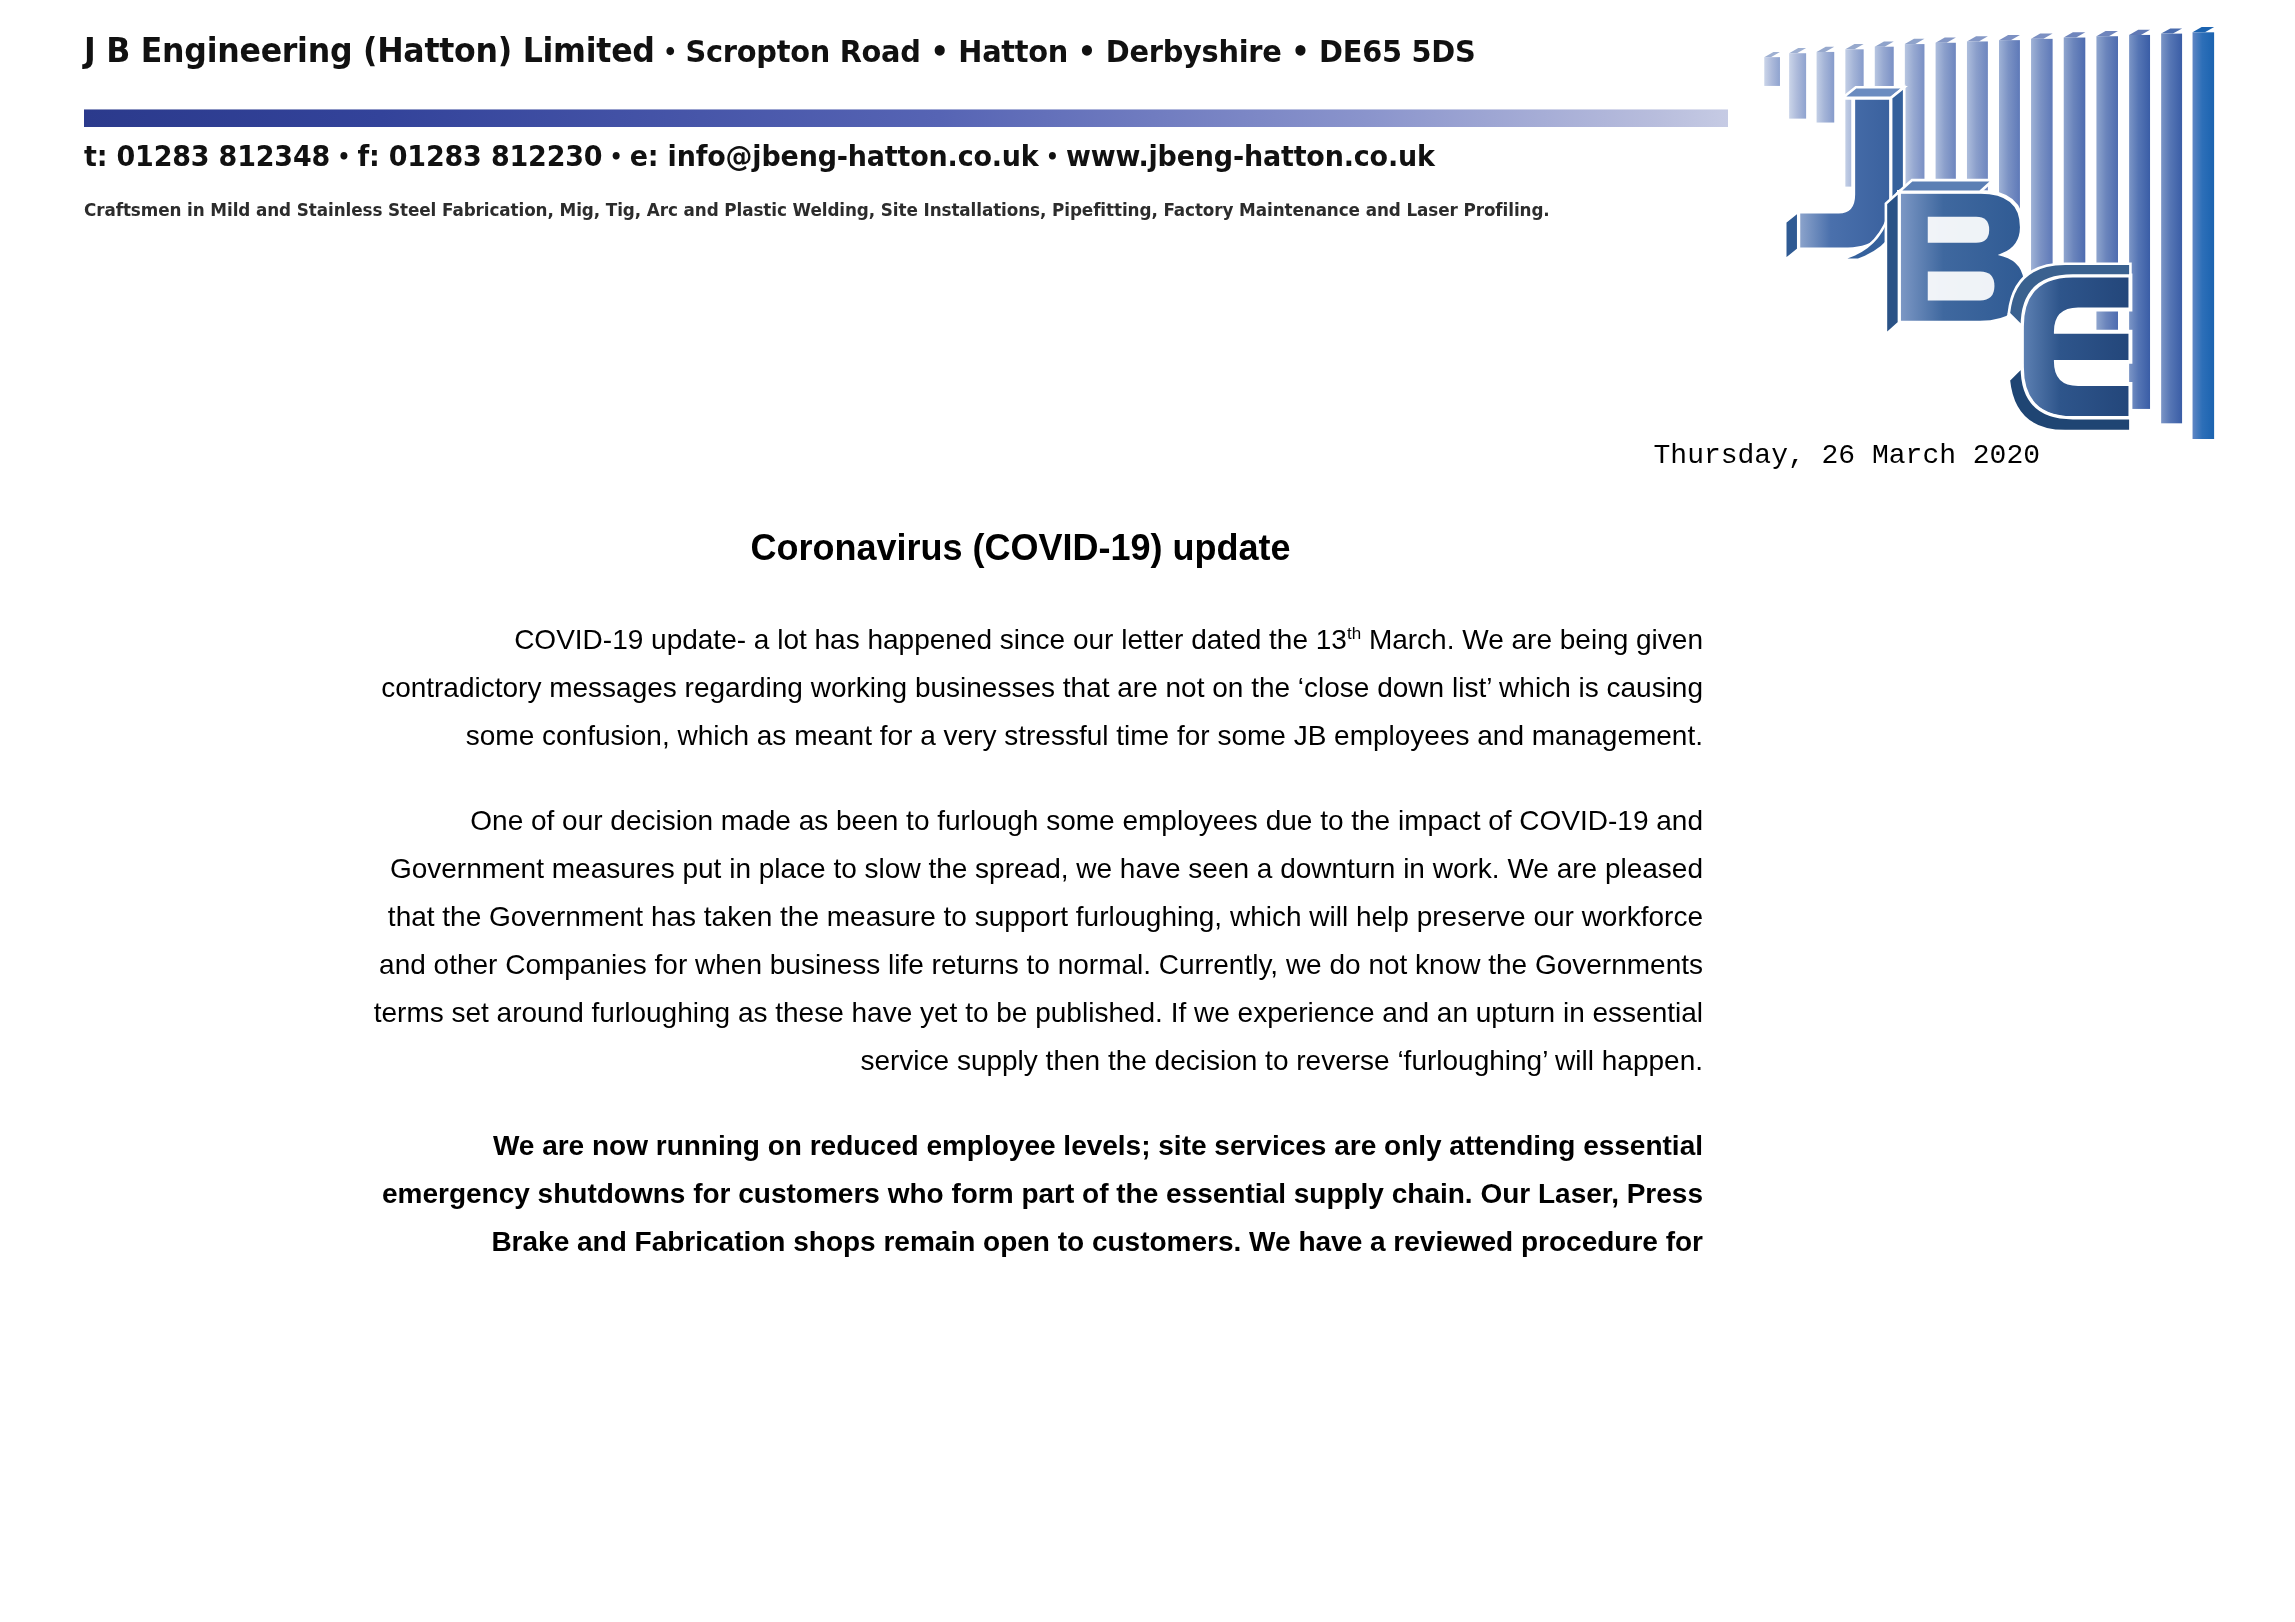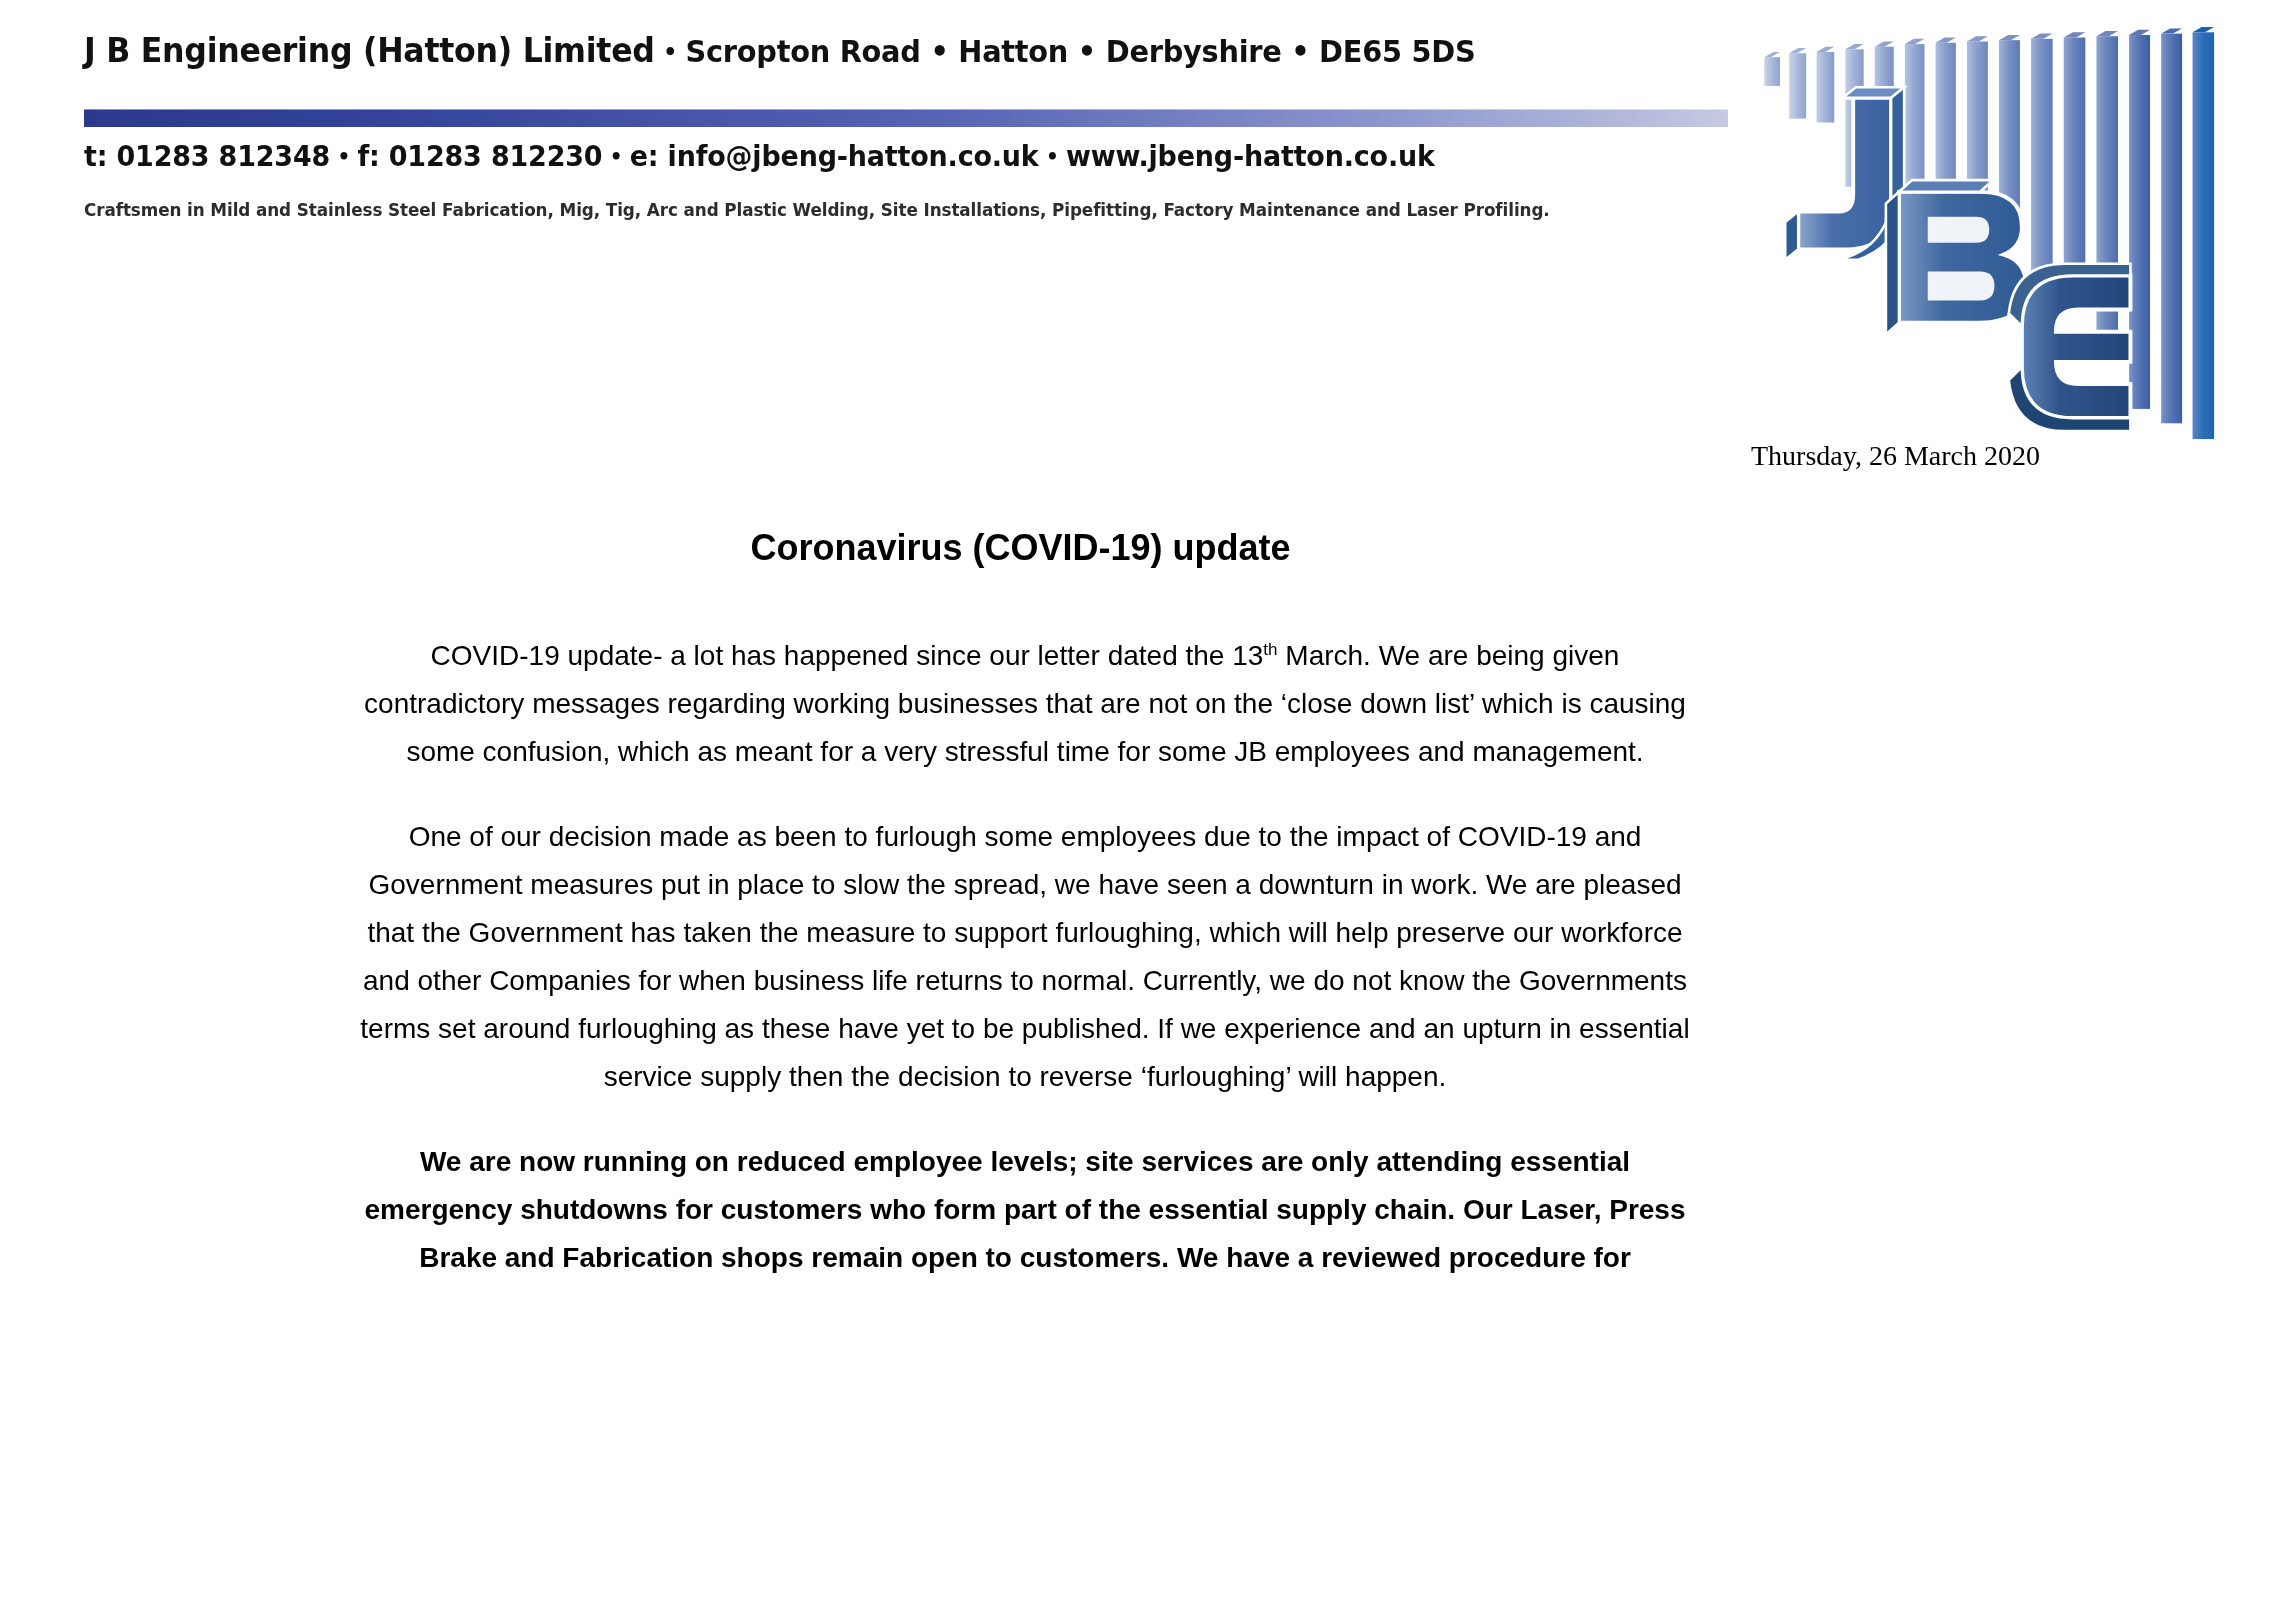--- a/index.html
+++ b/index.html
@@ -128,21 +128,21 @@
     line-height: 1.30;
     color: #2b2b2b;
     letter-spacing: -0.1px;
   }
 
   
   .doc-date {
     position: absolute;
     right: 255px;
     top: 440px;
-    font-family: Liberation Serif, serif;
+    font-family: Liberation Mono, monospace;
     font-size: 28px;
     color: #000000;
     white-space: nowrap;
   }
 
   .doc-title {
     position: absolute;
     left: 347px;
     top: 527px;
     width: 1347px;
@@ -158,22 +158,22 @@
     left: 347px;
     top: 616px;
     width: 1356px;
   }
 
   .para {
     font-family: "Liberation Sans", sans-serif;
     font-size: 28px;
     line-height: 48px;
     color: #000000;
-    margin: 16px 0 37px 0;
-    text-align: center;
+    margin: 0 0 37px 0;
+    text-align: right;
   }
   .para:last-child { margin-bottom: 0; font-weight: bold; }
   .para sup {
     font-size: 17px;
     vertical-align: super;
     line-height: 0;
   }
 </style>
 </head>
 <body>

